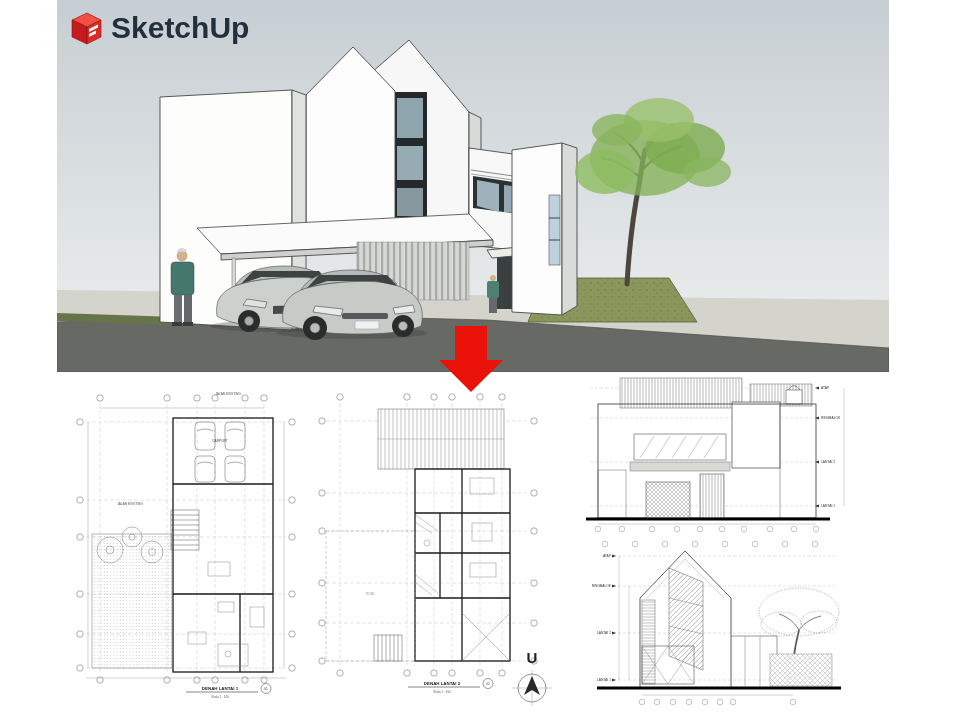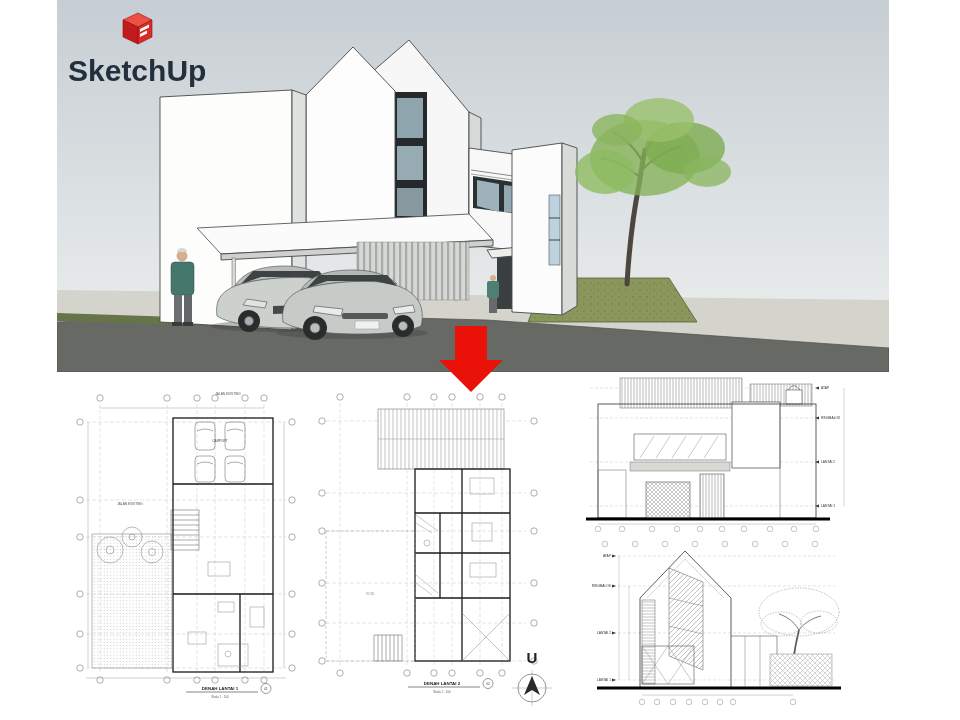--- a/index.html
+++ b/index.html
@@ -1,18 +1,18 @@
 <!DOCTYPE html>
 <html><head>
 <meta charset="utf-8">
 <style>
   html,body{margin:0;padding:0;background:#ffffff;}
   #canvas{position:relative;width:960px;height:720px;background:#ffffff;overflow:hidden;
           font-family:"Liberation Sans",sans-serif;}
-  .abs{position:absolute;flex-direction:column;}
+  .abs{position:absolute;}
   svg{display:block;}
   svg text{font-family:"Liberation Sans","DejaVu Sans",sans-serif;}
   
   .su-word{font-weight:bold;font-size:30px;letter-spacing:0px;color:#22303d;line-height:36px;}
   
   .ac-word{font-weight:600;font-size:25px;letter-spacing:2px;color:#0d0d0d;line-height:46px;}
   .logo-row{display:flex;align-items:center;gap:7px;}
 </style>
 </head>
 <body>

